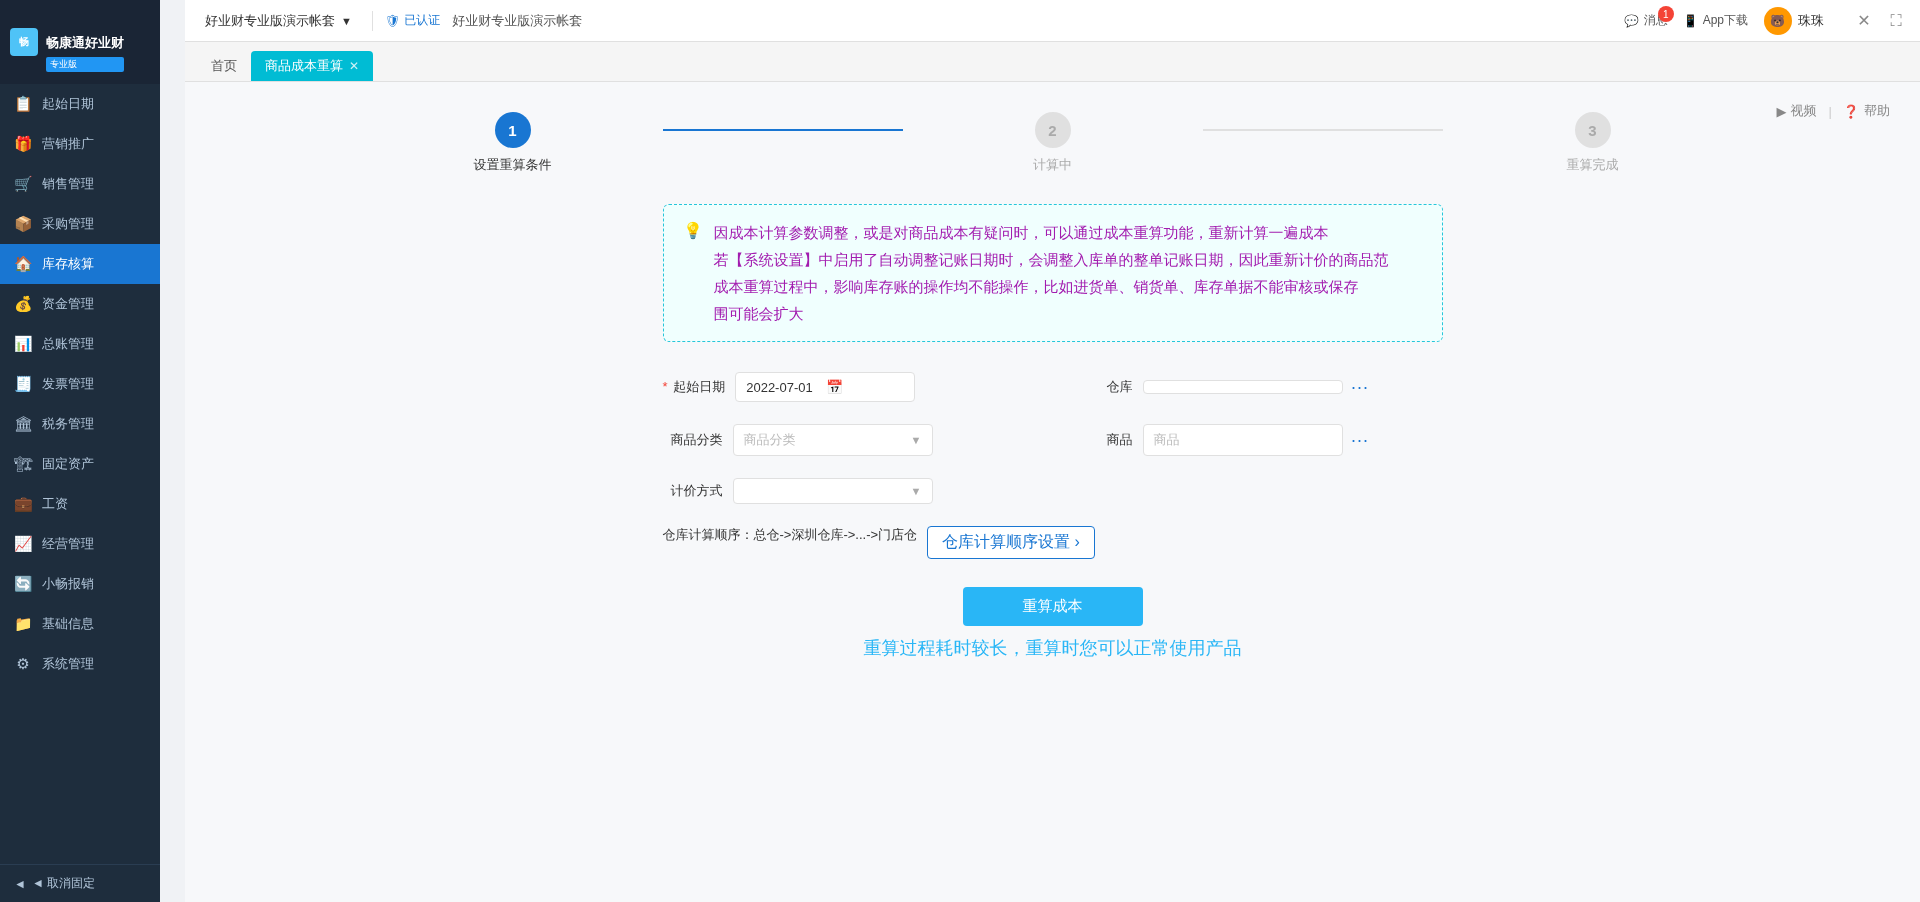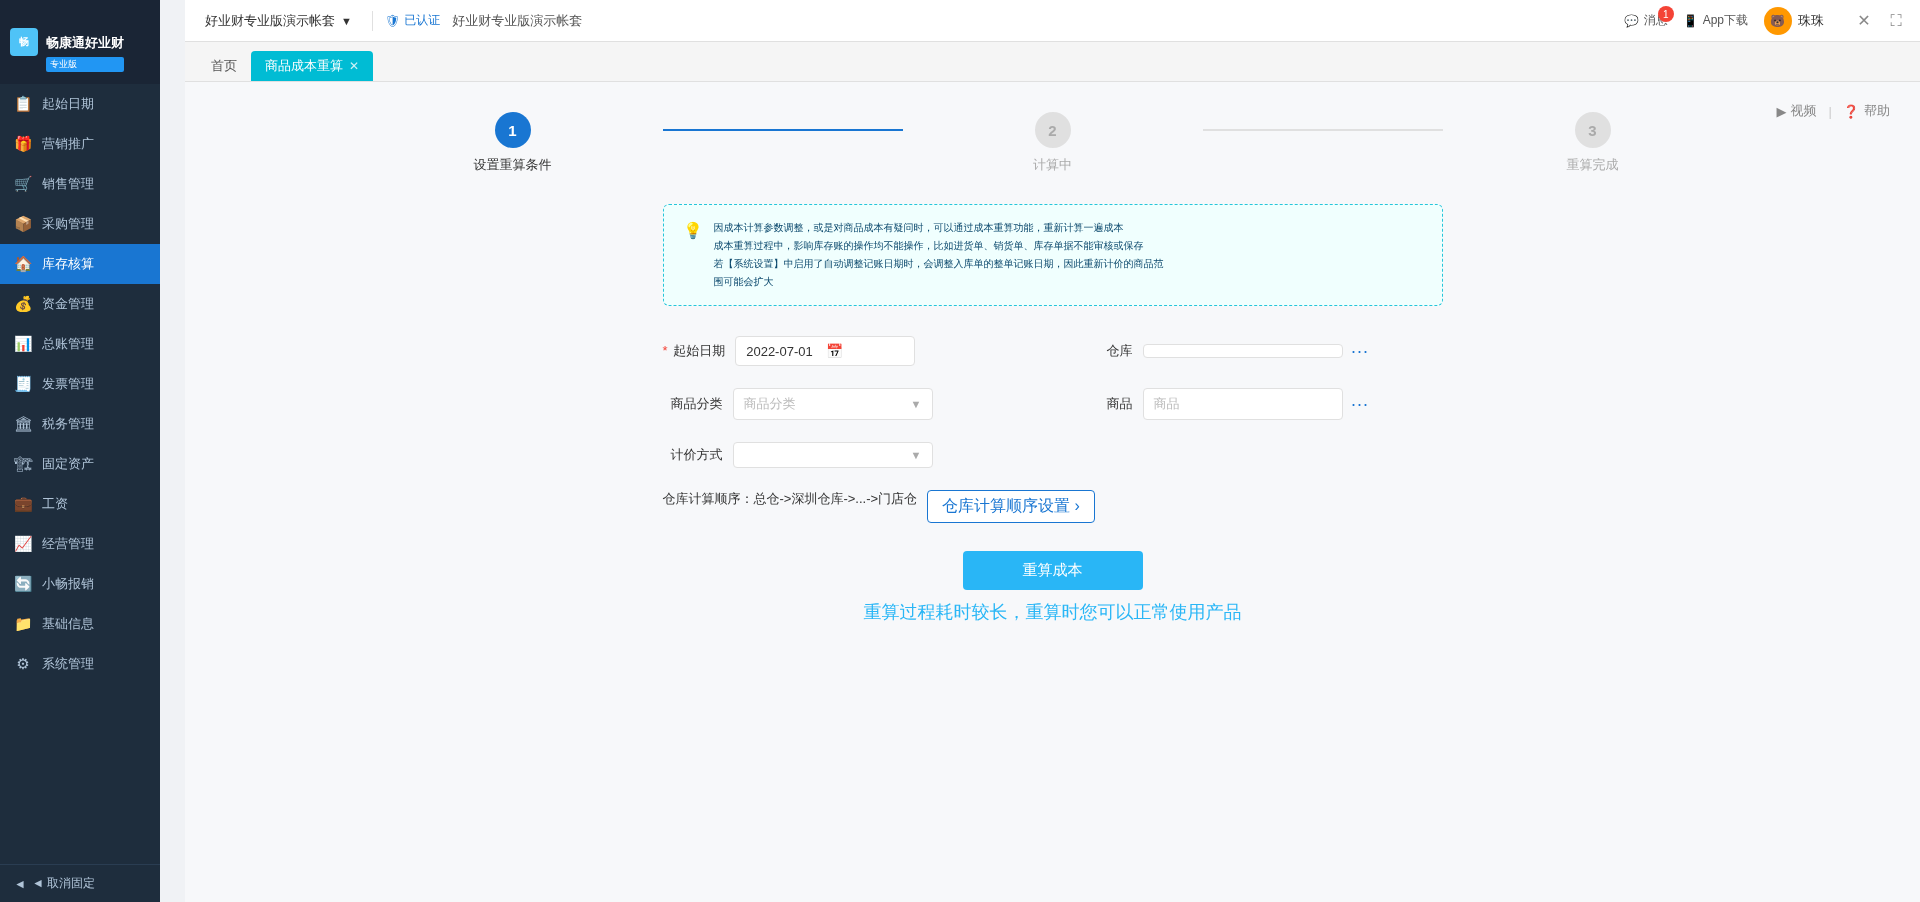--- a/index.html
+++ b/index.html
@@ -238,21 +238,21 @@
       border-radius: 6px;
       padding: 14px 20px;
       margin-bottom: 30px;
       display: flex;
       gap: 10px;
       max-width: 780px;
       margin-left: auto;
       margin-right: auto;
     }
     .info-icon { color: #ffa726; font-size: 16px; flex-shrink: 0; margin-top: 2px; }
-    .info-text { color: #0c4a6e; font-size: 10px; line-height: 1.8; }
+    .info-text { color: #a21caf; font-size: 15px; line-height: 1.8; }
 
     
     .form-area {
       max-width: 780px;
       margin: 0 auto;
     }
     .form-row {
       display: flex;
       align-items: center;
       margin-bottom: 22px;
@@ -525,22 +525,22 @@
           <span>3</span>
         </div>
         <div class="step-label inactive">重算完成</div>
       </div>
     </div>
 
     <div class="info-box">
       <span class="info-icon">💡</span>
       <div class="info-text">
         <div>因成本计算参数调整，或是对商品成本有疑问时，可以通过成本重算功能，重新计算一遍成本</div>
+        <div>若【系统设置】中启用了自动调整记账日期时，会调整入库单的整单记账日期，因此重新计价的商品范</div>
         <div>成本重算过程中，影响库存账的操作均不能操作，比如进货单、销货单、库存单据不能审核或保存</div>
-        <div>若【系统设置】中启用了自动调整记账日期时，会调整入库单的整单记账日期，因此重新计价的商品范</div>
         <div>围可能会扩大</div>
       </div>
     </div>
 
     <div class="form-area">
 
       <div class="form-row">
         <div class="form-field">
           <div class="form-label">
             <span class="required-star">*</span>

